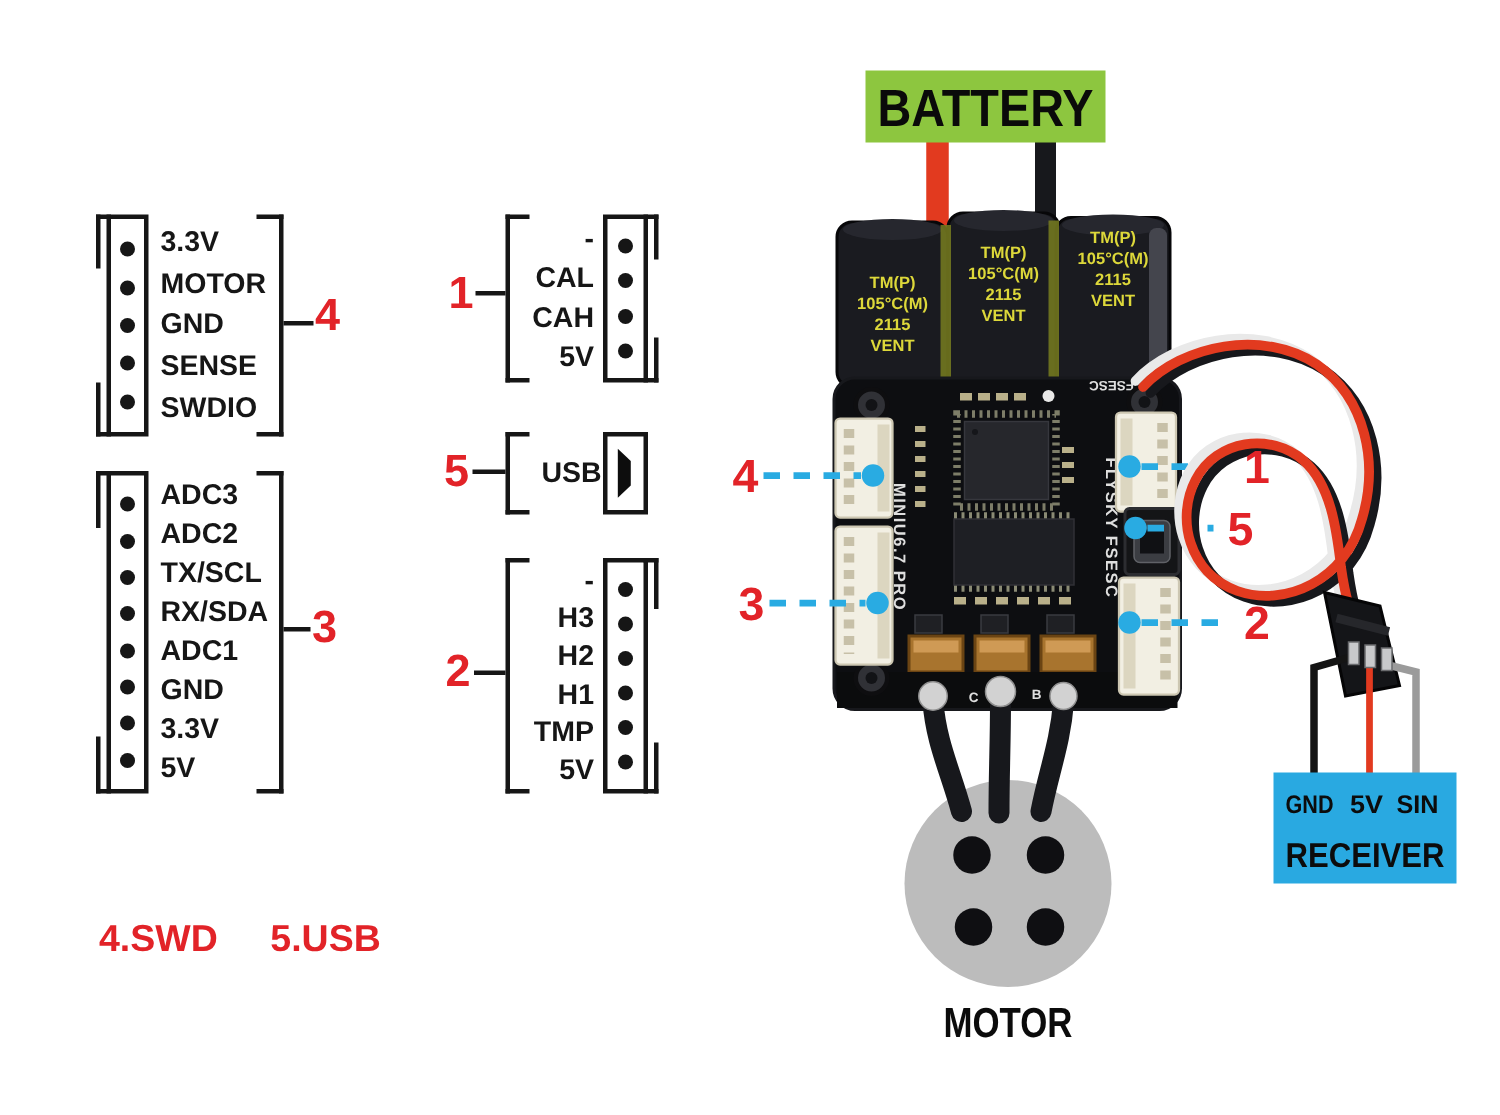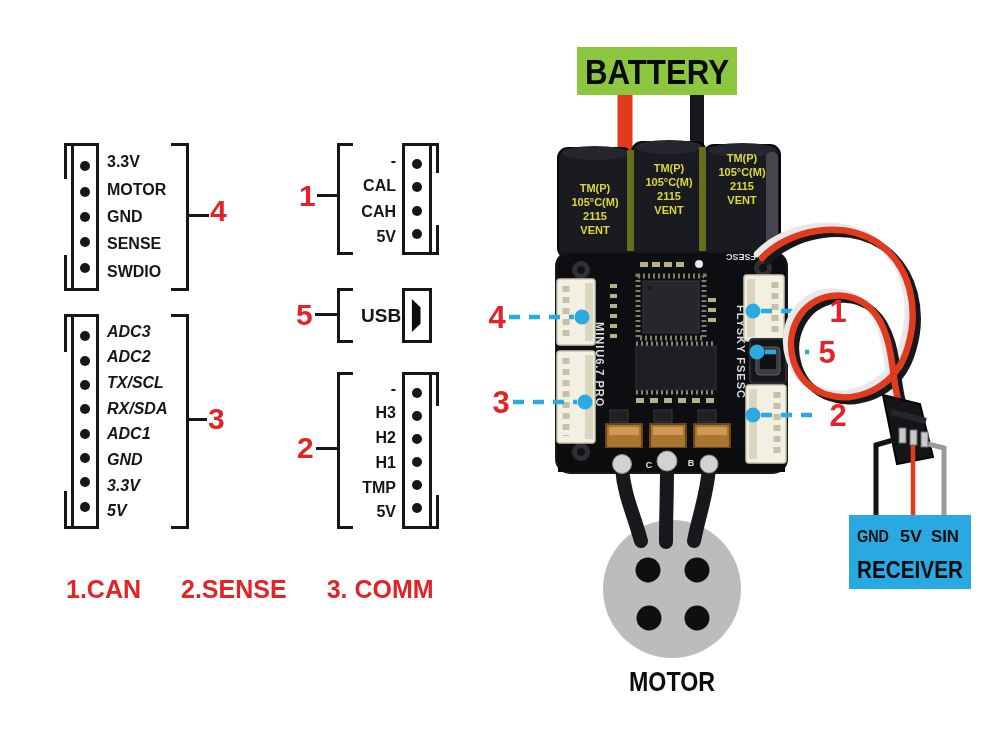--- a/index.html
+++ b/index.html
@@ -11,21 +11,21 @@
 body{margin:0;font-family:"Liberation Sans",sans-serif;background:#fff}
 .canvas{position:relative;width:1000px;height:743px;background:#fff;overflow:hidden}
 .abs{position:absolute}
 .conn{border:3px solid var(--ink);display:flex;flex-direction:column;justify-content:space-evenly;align-items:center;background:#fff}
 .dot{width:10px;height:10px;border-radius:50%;background:var(--ink)}
 .tab{position:absolute;width:10px;border:3px solid var(--ink)}
 .tab-tl{left:-10px;top:-3px;border-right:none;border-bottom:none}
 .tab-bl{left:-10px;bottom:-3px;border-right:none;border-top:none}
 .tab-tr{right:-10px;top:-3px;border-left:none;border-bottom:none}
 .tab-br{right:-10px;bottom:-3px;border-left:none;border-top:none}
-.labels{display:flex;flex-direction:column;justify-content:space-evenly;font-weight:bold;font-size:16px;color:var(--ink);line-height:1;white-space:nowrap}
+.labels{display:flex;flex-direction:column;justify-content:space-evenly;font-weight:bold;font-size:19px;color:var(--ink);line-height:1;white-space:nowrap}
 .labels.right{align-items:flex-end;text-align:right}
 .bracket-r{border:3px solid var(--ink);border-left:none}
 .bracket-l{border:3px solid var(--ink);border-right:none}
 .tick{height:3px;background:var(--ink)}
 .num{color:var(--red);font-size:30px;font-weight:bold;line-height:1}
 .legend-row{display:flex;color:var(--red);font-weight:bold;font-size:25px;line-height:1;white-space:nowrap}
 .usb-label{font-weight:bold;font-size:19px;color:var(--ink);line-height:1}
 .usb-icon{border:3px solid var(--ink)}
 .usb-icon-inner{position:absolute;inset:4px;background:#0d0d0d;clip-path:polygon(18% 10%,72% 30%,72% 70%,18% 90%)}
 svg{font-family:"Liberation Sans",sans-serif}
@@ -71,21 +71,21 @@
     <span class="tab tab-bl" style="height:38px"></span>
     <span class="dot"></span>
     <span class="dot"></span>
     <span class="dot"></span>
     <span class="dot"></span>
     <span class="dot"></span>
     <span class="dot"></span>
     <span class="dot"></span>
     <span class="dot"></span>
   </div>
-  <div class="abs labels" style="left:107px;top:314px;height:215px;width:85px;font-style:italic;">
+  <div class="abs labels" style="left:107px;top:314px;height:215px;width:85px;">
     <span>ADC3</span>
     <span>ADC2</span>
     <span>TX/SCL</span>
     <span>RX/SDA</span>
     <span>ADC1</span>
     <span>GND</span>
     <span>3.3V</span>
     <span>5V</span>
   </div>
   <div class="abs bracket-r" style="left:171px;top:314px;width:18px;height:215px;"></div>
@@ -133,24 +133,23 @@
     <span class="tab tab-tr" style="height:34px"></span>
     <span class="tab tab-br" style="height:34px"></span>
     <span class="dot"></span>
     <span class="dot"></span>
     <span class="dot"></span>
     <span class="dot"></span>
     <span class="dot"></span>
     <span class="dot"></span>
   </div>
 
-  <div class="abs legend-row" style="left:66px;top:577px;gap:40px;">
-    <span>1.CAN</span>
-    <span>2.SENSE</span>
-    <span>3. COMM</span>
+  <div class="abs legend-row" style="left:66px;top:614px;gap:35px;">
+    <span>4.SWD</span>
+    <span>5.USB</span>
   </div>
 
   <svg class="abs" style="left:480px;top:0;" width="520" height="743" viewBox="480 0 520 743">
     <defs>
       <path id="loopPath" fill="none" d="M762 258 C788 230 842 219 878 243 C911 266 919 309 908 346 C897 387 857 405 825 394 C792 382 784 345 797 320 C811 293 847 288 869 307 C887 323 891 352 894 378 C896 392 897 396 899 403"></path>
     </defs>
 
     <path d="M625 90 V160" class="w-red" stroke-width="15" fill="none"></path>
     <path d="M697 90 V160" class="w-blk" stroke-width="14" fill="none"></path>
 

